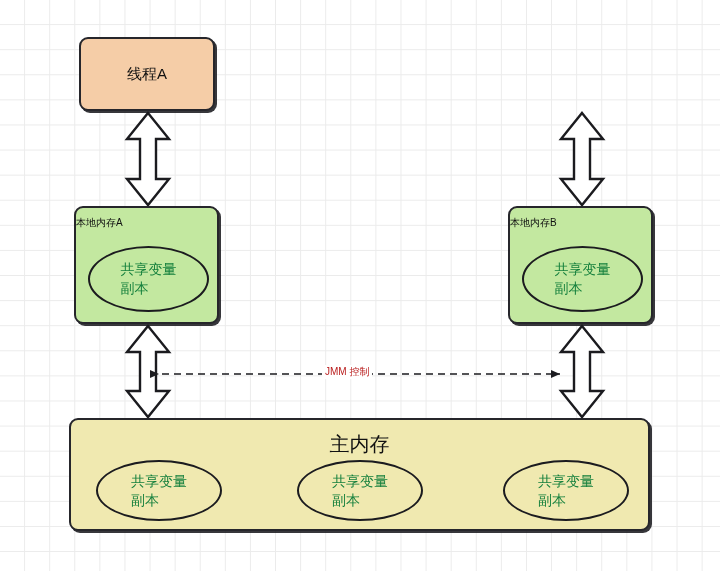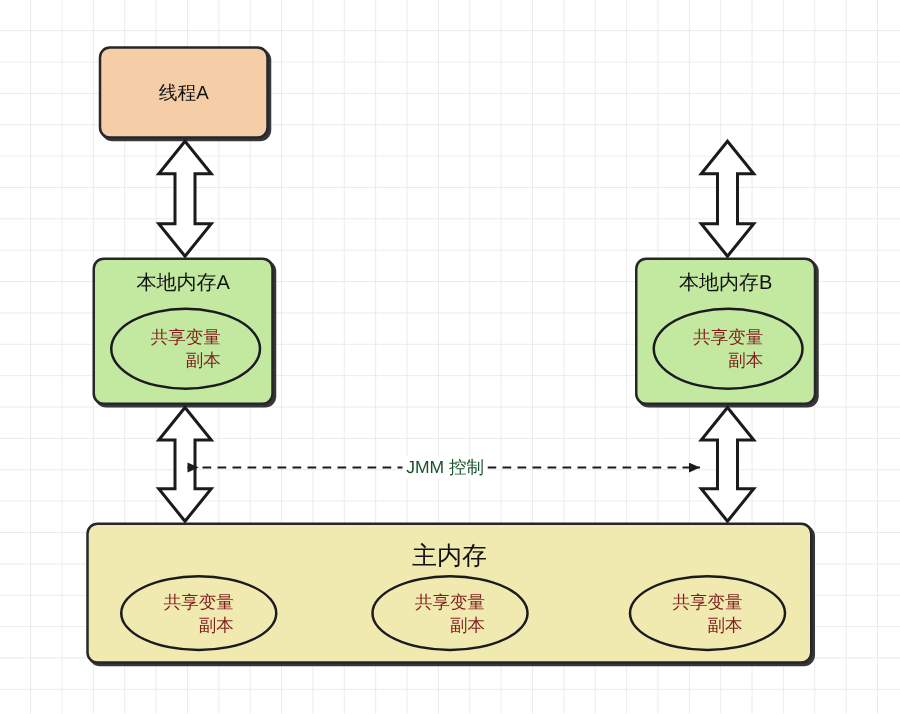--- a/index.html
+++ b/index.html
@@ -40,22 +40,22 @@
     border-radius: 9px;
     background: #c3e8a0;
     flex-direction: column;
     box-shadow: 2px 2px 0 rgba(20,20,25,0.85);
   }
   .local-title {
     position: absolute;
     top: 8px;
     left: 0;
     right: 0;
-    text-align: center;
-    font-size: 16px;
+    text-align: left;
+    font-size: 10px;
   }
   .main-box {
     border: 2px solid #26262b;
     border-radius: 9px;
     background: #f0e9b0;
     box-shadow: 2px 2px 0 rgba(20,20,25,0.85);
   }
   .main-title {
     position: absolute;
     top: 11px;
@@ -66,34 +66,34 @@
   }
   .ellipse {
     position: absolute;
     box-sizing: border-box;
     border: 2px solid #1b1b1f;
     border-radius: 50%;
     background: transparent;
     display: flex;
     align-items: center;
     justify-content: center;
-    text-align: right;
+    text-align: left;
     font-size: 14px;
     line-height: 1.35;
-    color: #7f1d1d;
+    color: #15803d;
   }
   .arrow-svg {
     position: absolute;
     overflow: visible;
   }
   .jmm-label {
     position: absolute;
     background: #ffffff;
-    font-size: 14px;
-    color: #14532d;
+    font-size: 10px;
+    color: #b91c1c;
     padding: 0 3px;
     white-space: nowrap;
   }
 </style>
 </head>
 <body>
 
 <div id="canvas">
 
   <div class="shape thread-box" style="left:79px; top:37px; width:136px; height:74px;">

